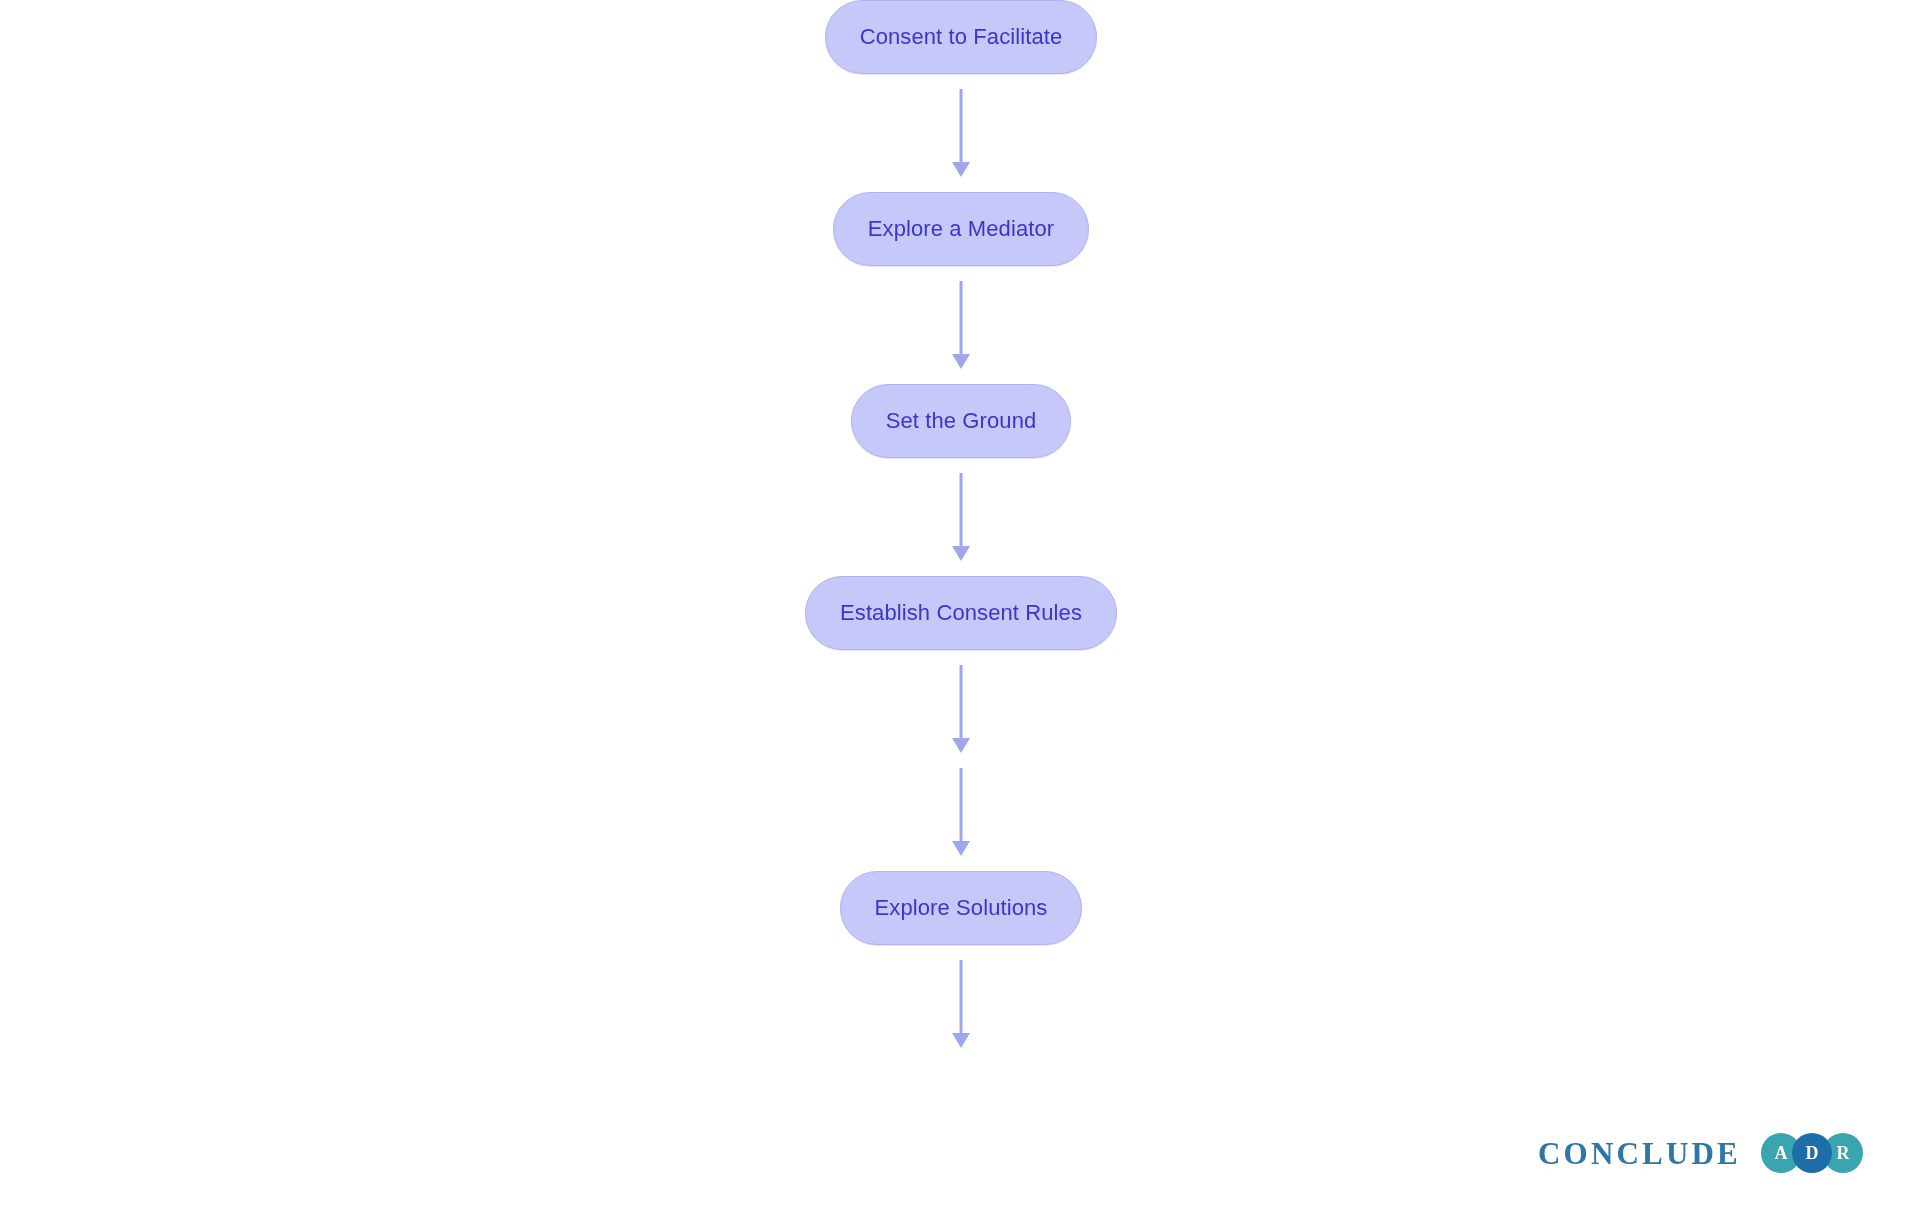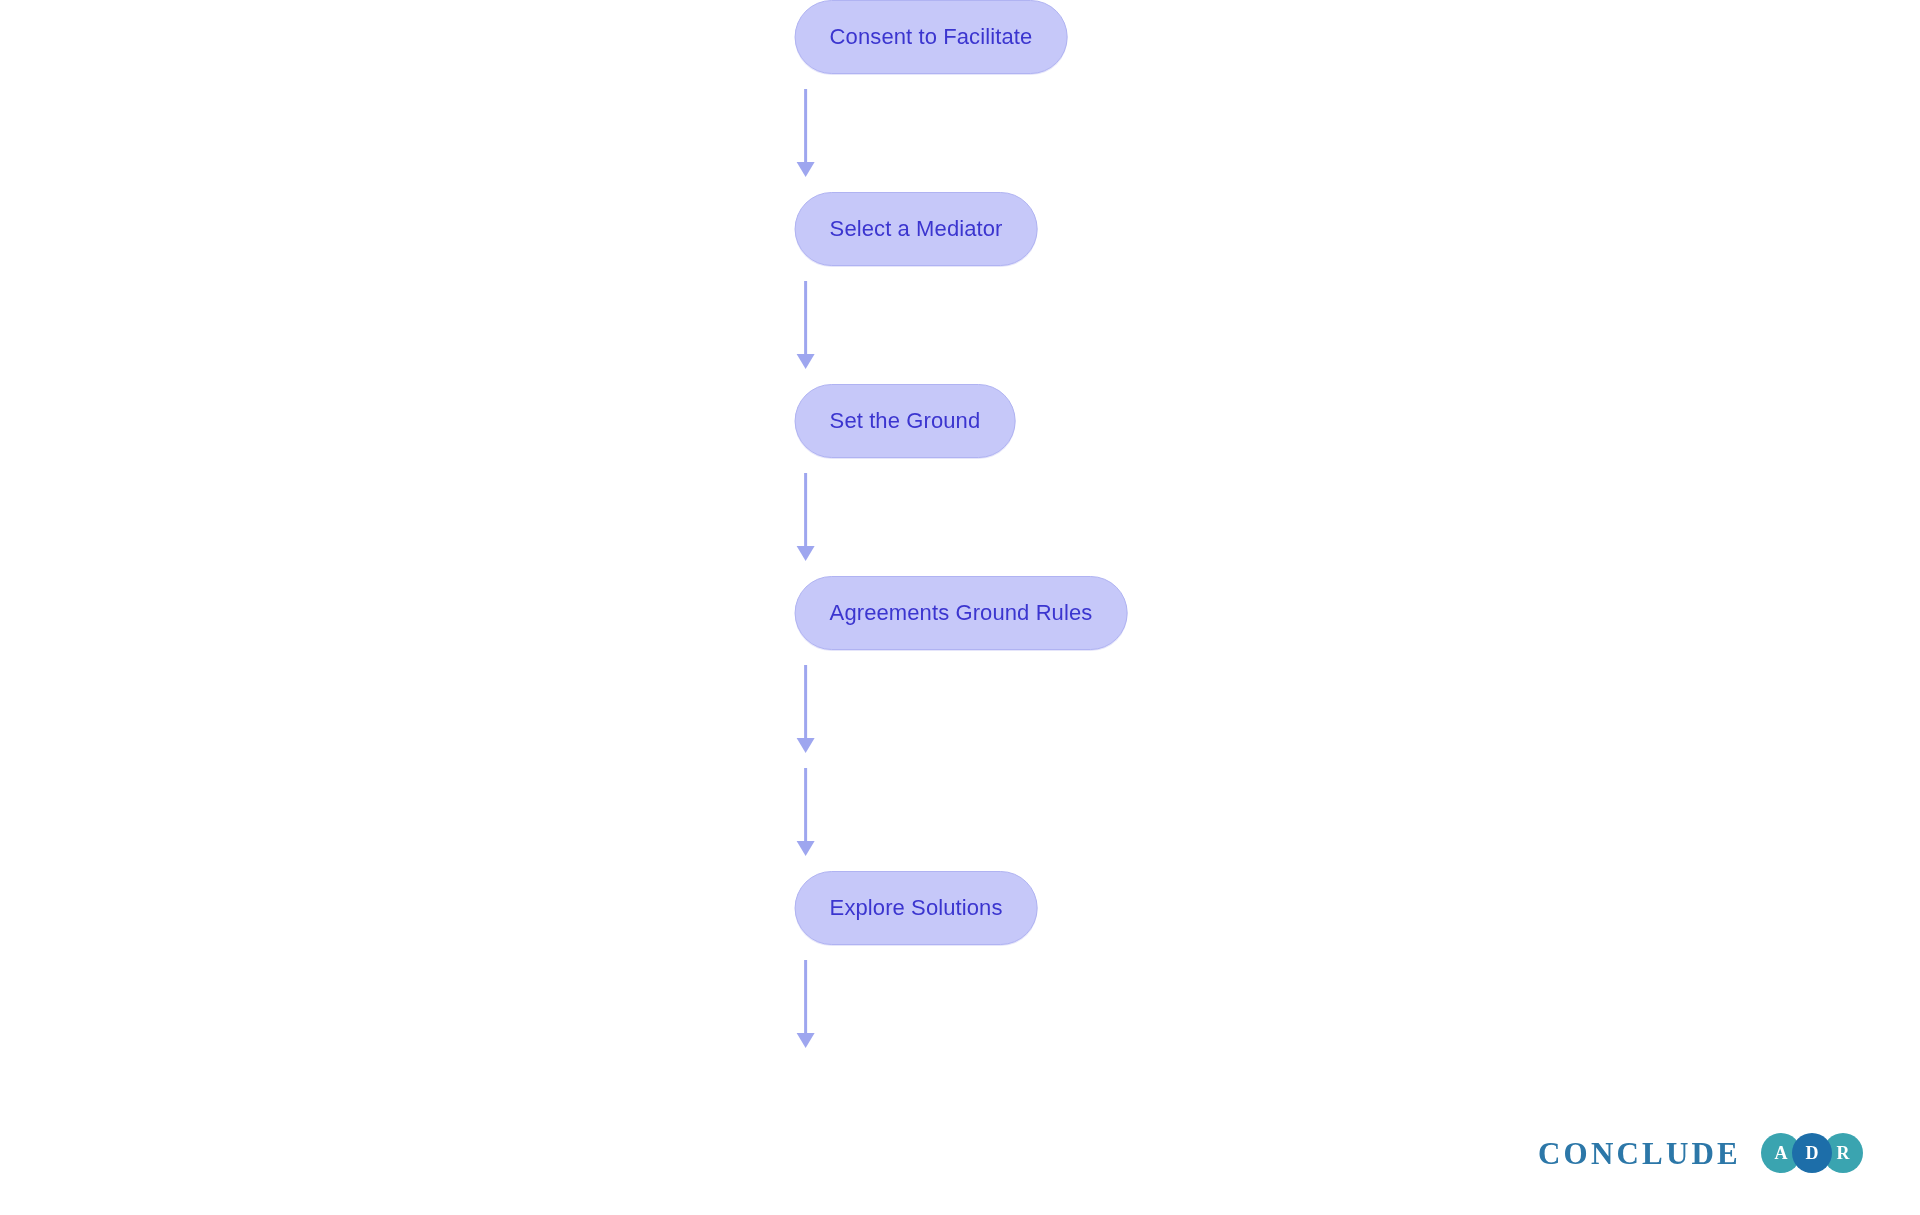--- a/index.html
+++ b/index.html
@@ -30,21 +30,21 @@
   }
 
   
   .chart-column {
     position: absolute;
     left: 961px;
     top: 0;
     transform: translateX(-50%);
     display: flex;
     flex-direction: column;
-    align-items: flex-start;
+    align-items: center;
     gap: 15px;
   }
 
   .node {
     box-sizing: border-box;
     height: 74px;
     display: flex;
     align-items: center;
     justify-content: center;
     background: #c6c8f9;
@@ -135,39 +135,39 @@
     <div class="node">
       <span>Consent to Facilitate</span>
     </div>
 
     <div class="connector">
       <div class="stem"></div>
       <div class="head"></div>
     </div>
 
     <div class="node">
-      <span>Select a Mediator</span>
+      <span>Explore a Mediator</span>
     </div>
 
     <div class="connector">
       <div class="stem"></div>
       <div class="head"></div>
     </div>
 
     <div class="node">
       <span>Set the Ground</span>
     </div>
 
     <div class="connector">
       <div class="stem"></div>
       <div class="head"></div>
     </div>
 
     <div class="node">
-      <span>Agreements Ground Rules</span>
+      <span>Establish Consent Rules</span>
     </div>
 
     <div class="connector">
       <div class="stem"></div>
       <div class="head"></div>
     </div>
 
 
     <div class="connector">
       <div class="stem"></div>

